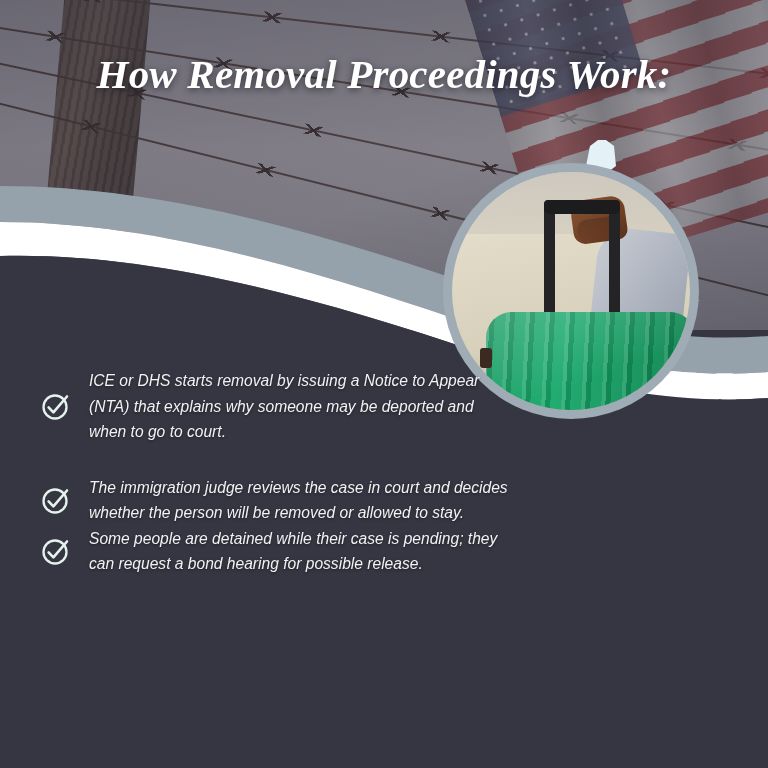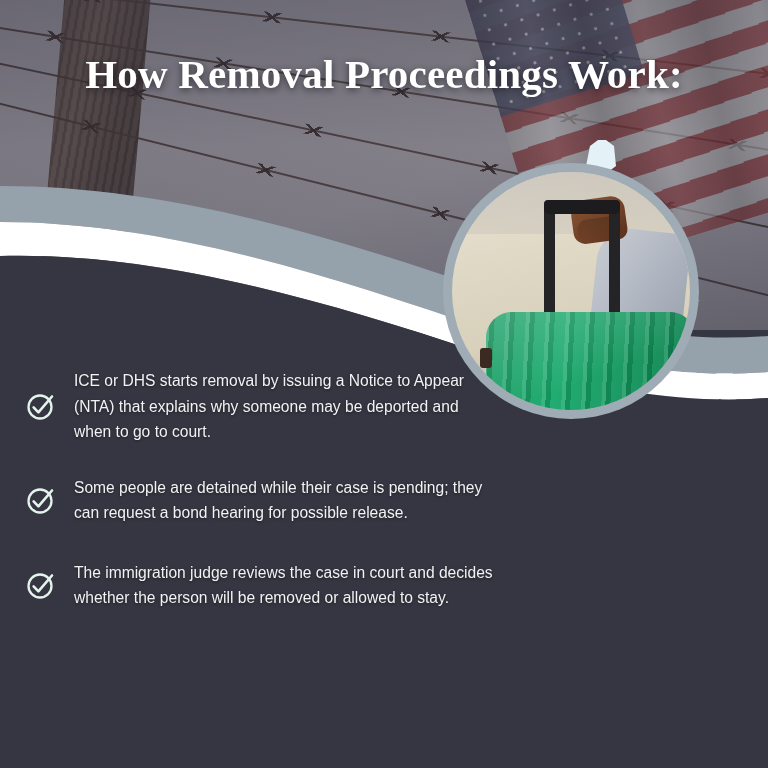--- a/index.html
+++ b/index.html
@@ -3,20 +3,21 @@
 <meta charset="utf-8">
 <style>
   html,body{margin:0;padding:0;background:#1b1b22;}
   *{box-sizing:border-box;}
   .stage{
     position:relative;
     width:768px;height:768px;
     overflow:hidden;
     background:#363642;
     font-family:"Liberation Sans", sans-serif;
+    font-style:italic;
   }
 
   
   .photo-band{
     position:absolute;left:0;top:0;width:768px;height:330px;
     overflow:hidden;
   }
   .sky{
     position:absolute;inset:0;
     background:
@@ -180,21 +181,21 @@
 
   
   .silho{position:absolute;left:0;top:0;width:768px;height:768px;z-index:2;pointer-events:none;}
   .silho-front{position:absolute;left:0;top:0;width:768px;height:768px;z-index:4;pointer-events:none;}
 
   
   .bullets{position:absolute;left:0;top:368px;width:520px;z-index:9;}
   .bullet{
     position:relative;
     display:flex;align-items:center;
-    padding-left:25px;
+    padding-left:40px;
     margin-bottom:30px;
   }
   .bullet .chk{
     flex:0 0 auto;width:32px;height:32px;margin-right:17px;
   }
   .bullet .txt{
     color:#f1f2f4;
     font-size:15.6px;
     line-height:25.5px;
     font-family:"Liberation Sans", sans-serif;
@@ -359,35 +360,35 @@
     <div class="bullet">
       <span class="chk">
         <svg viewBox="0 0 32 32" width="32" height="32">
           <circle cx="15" cy="17" r="11.5" fill="none" stroke="#e4f3ec" stroke-width="2.3"></circle>
           <path d="M8.6 17.4 L13.4 22.4 L27 6.5" fill="none" stroke="#e4f3ec" stroke-width="2.6" stroke-linecap="round" stroke-linejoin="round"></path>
         </svg>
       </span>
       <span class="txt">ICE or DHS starts removal by issuing a Notice to Appear (NTA) that explains why someone may be deported and when to go to court.</span>
     </div>
 
+    <div class="bullet" style="margin-bottom:0;">
+      <span class="chk">
+        <svg viewBox="0 0 32 32" width="32" height="32">
+          <circle cx="15" cy="17" r="11.5" fill="none" stroke="#e4f3ec" stroke-width="2.3"></circle>
+          <path d="M8.6 17.4 L13.4 22.4 L27 6.5" fill="none" stroke="#e4f3ec" stroke-width="2.6" stroke-linecap="round" stroke-linejoin="round"></path>
+        </svg>
+      </span>
+      <span class="txt">The immigration judge reviews the case in court and decides whether the person will be removed or allowed to stay.</span>
+    </div>
+
     <div class="bullet" style="margin-bottom:34px;">
       <span class="chk">
         <svg viewBox="0 0 32 32" width="32" height="32">
           <circle cx="15" cy="17" r="11.5" fill="none" stroke="#e4f3ec" stroke-width="2.3"></circle>
           <path d="M8.6 17.4 L13.4 22.4 L27 6.5" fill="none" stroke="#e4f3ec" stroke-width="2.6" stroke-linecap="round" stroke-linejoin="round"></path>
         </svg>
       </span>
       <span class="txt">Some people are detained while their case is pending; they can request a bond hearing for possible release.</span>
     </div>
 
-    <div class="bullet" style="margin-bottom:0;">
-      <span class="chk">
-        <svg viewBox="0 0 32 32" width="32" height="32">
-          <circle cx="15" cy="17" r="11.5" fill="none" stroke="#e4f3ec" stroke-width="2.3"></circle>
-          <path d="M8.6 17.4 L13.4 22.4 L27 6.5" fill="none" stroke="#e4f3ec" stroke-width="2.6" stroke-linecap="round" stroke-linejoin="round"></path>
-        </svg>
-      </span>
-      <span class="txt">The immigration judge reviews the case in court and decides whether the person will be removed or allowed to stay.</span>
-    </div>
-
   </div>
 
 </div>
 
 </body></html>

